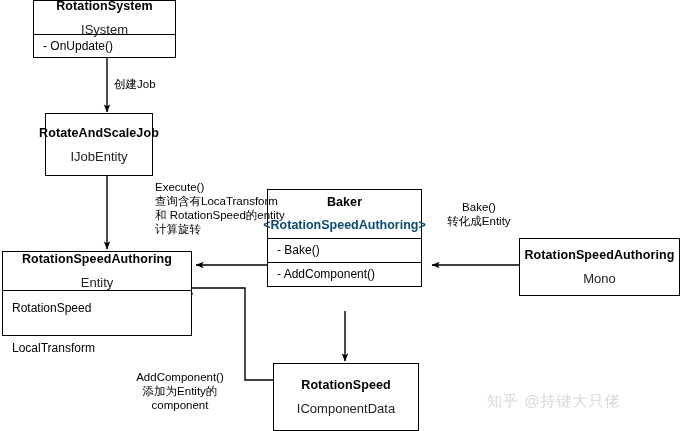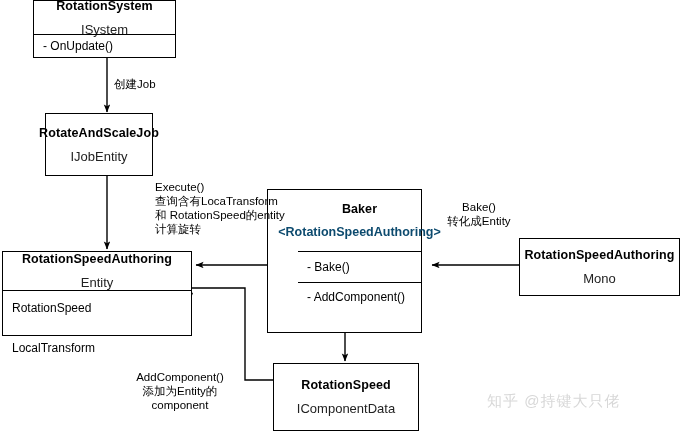--- a/index.html
+++ b/index.html
@@ -150,21 +150,21 @@
     <div class="compartment title-block" style="height:38px;">
       <div class="t-name">RotationSpeedAuthoring</div>
       <div class="t-stereo">Entity</div>
     </div>
     <div class="compartment divided fields-block" style="height:47px;">
       <div class="field">RotationSpeed</div>
       <div class="field">LocalTransform</div>
     </div>
   </div>
 
-  <div class="node" style="left:267px; top:189px; width:155px; height:144px;padding-left:30px;">
+  <div class="node" style="left:267px; top:189px; width:155px; height:98px;">
     <div class="compartment title-block" style="height:61px;">
       <div class="t-name">Baker</div>
       <div class="t-generic">&lt;RotationSpeedAuthoring&gt;</div>
     </div>
     <div class="compartment divided" style="height:31px;">
       <div class="member">- Bake()</div>
     </div>
     <div class="compartment divided" style="height:30px;">
       <div class="member">- AddComponent()</div>
     </div>

